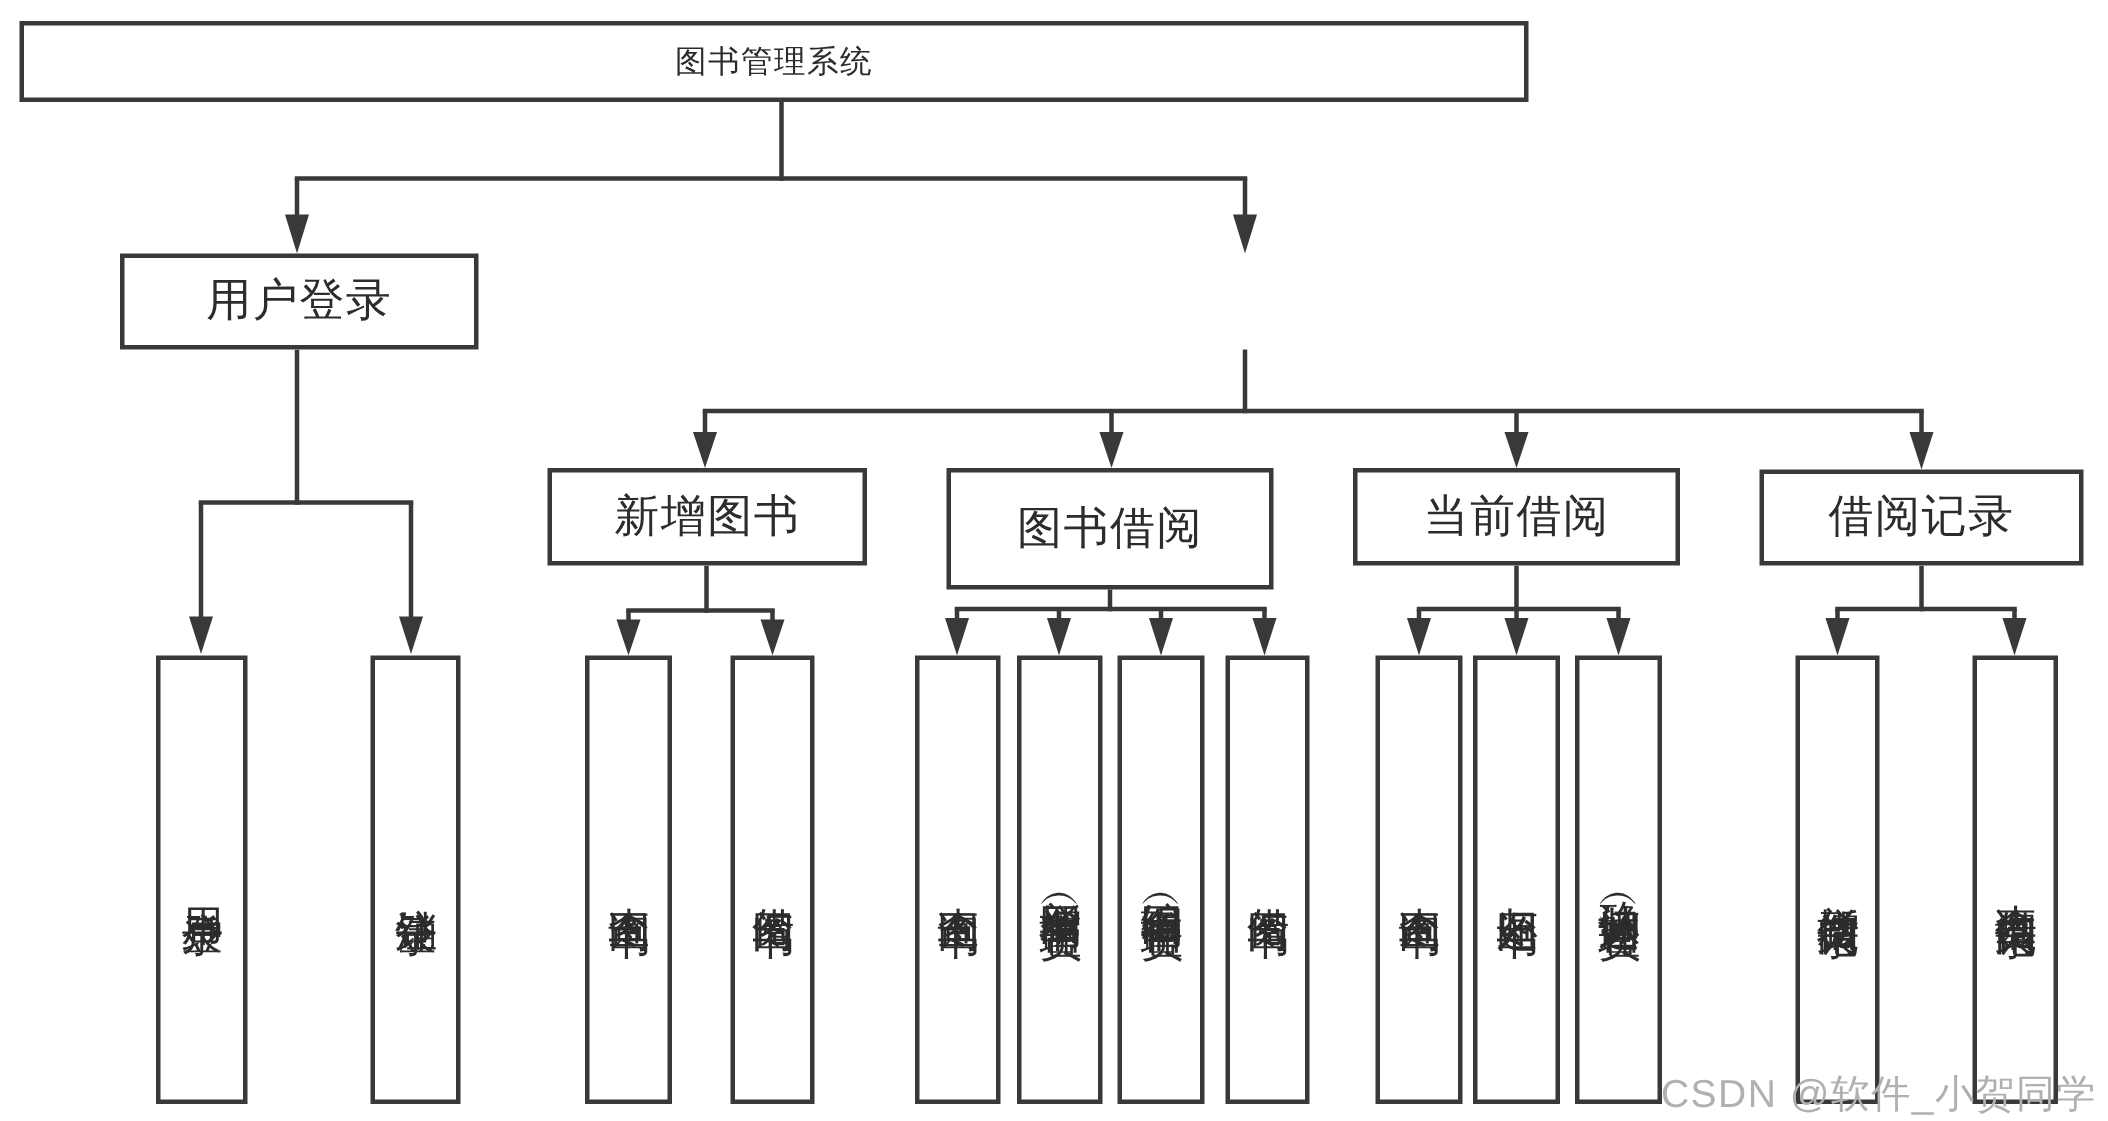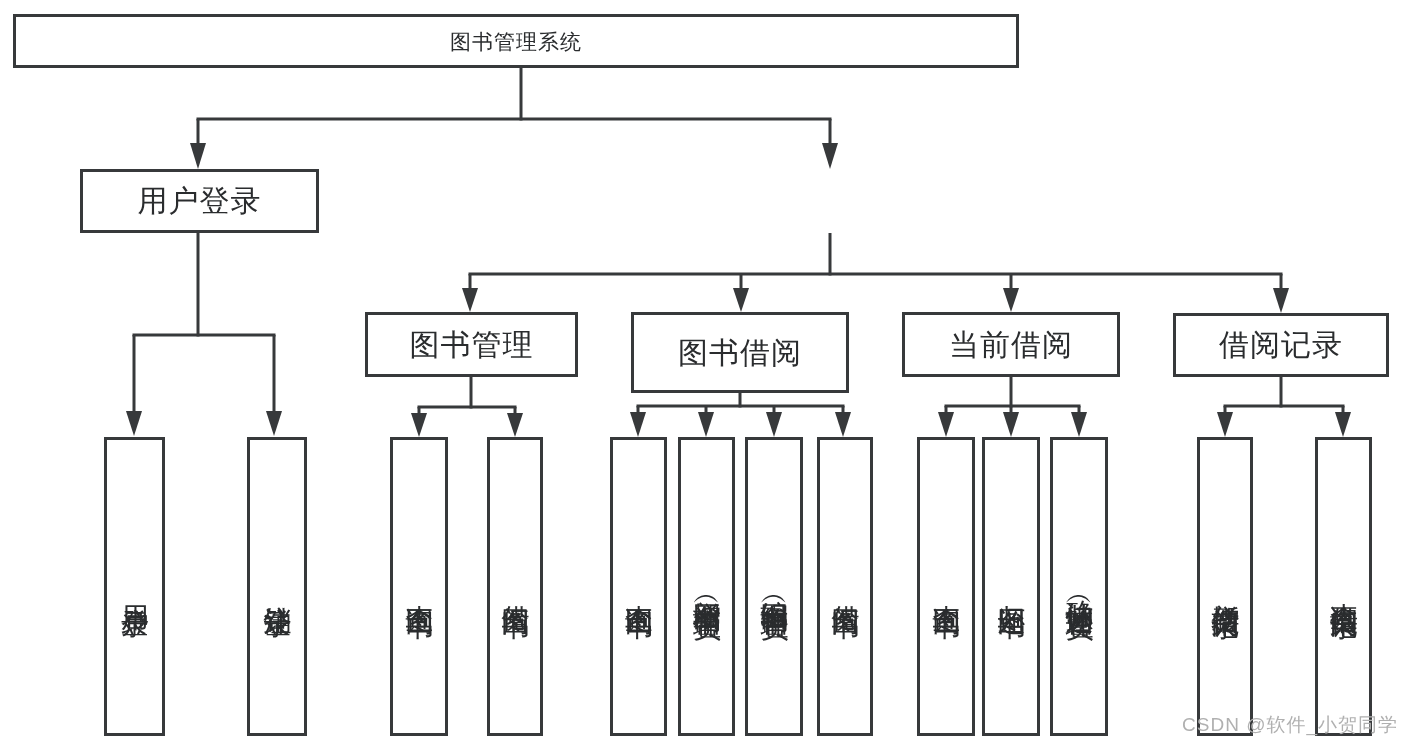--- a/index.html
+++ b/index.html
@@ -60,21 +60,21 @@
   .c1 { left: 917px;  width: 58px; }
   .c2 { left: 982px;  width: 58px; }
   .c3 { left: 1050px; width: 58px; }
   .r1 { left: 1197px; width: 56px; }
   .r2 { left: 1315px; width: 57px; }
   .watermark {
     position: absolute;
     right: 7px;
     top: 712px;
     z-index: 5;
-    font-size: 19px;
+    font-size: 26px;
     letter-spacing: 1px;
     color: var(--watermark);
     white-space: nowrap;
     margin-left: 18px;
   }
 </style>
 </head>
 <body>
 
 <div class="stage">
@@ -138,21 +138,21 @@
     <line x1="1225" y1="406" x2="1225" y2="415"></line>
     <polygon points="1217,412 1233,412 1225,437"></polygon>
     <line x1="1343" y1="406" x2="1343" y2="415"></line>
     <polygon points="1335,412 1351,412 1343,437"></polygon>
   </svg>
 
   <div class="node root">图书管理系统</div>
 
   <div class="node hbox l2a">用户登录</div>
 
-  <div class="node hbox l3a">图书管理</div>
+  <div class="node hbox l3a">新增图书</div>
   <div class="node hbox l3b">图书借阅</div>
   <div class="node hbox l3d">借阅记录</div>
   <div class="node hbox l3c">当前借阅</div>
 
   <div class="node leaf p1">用户登录</div>
   <div class="node leaf p2">注销登录</div>
 
   <div class="node leaf n1">查询图书</div>
   <div class="node leaf n2">借阅图书</div>
 

